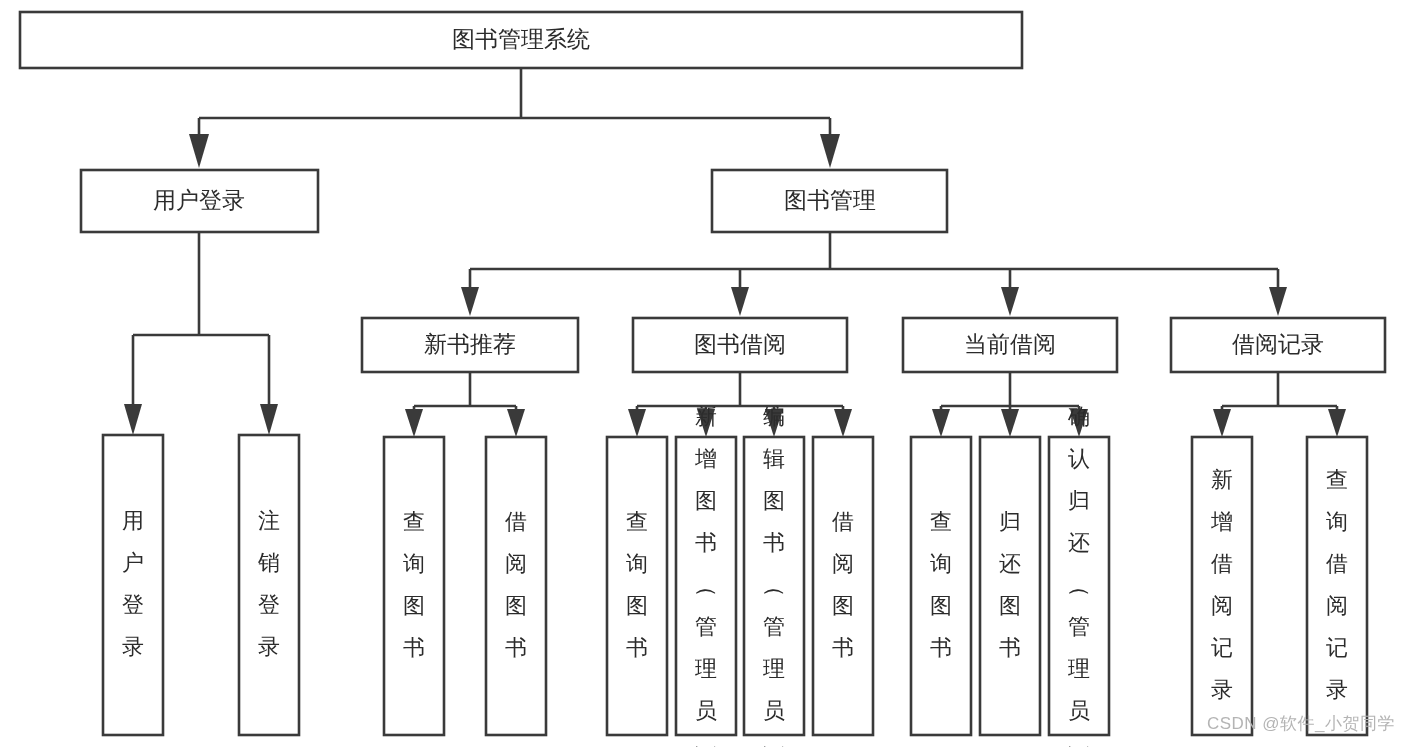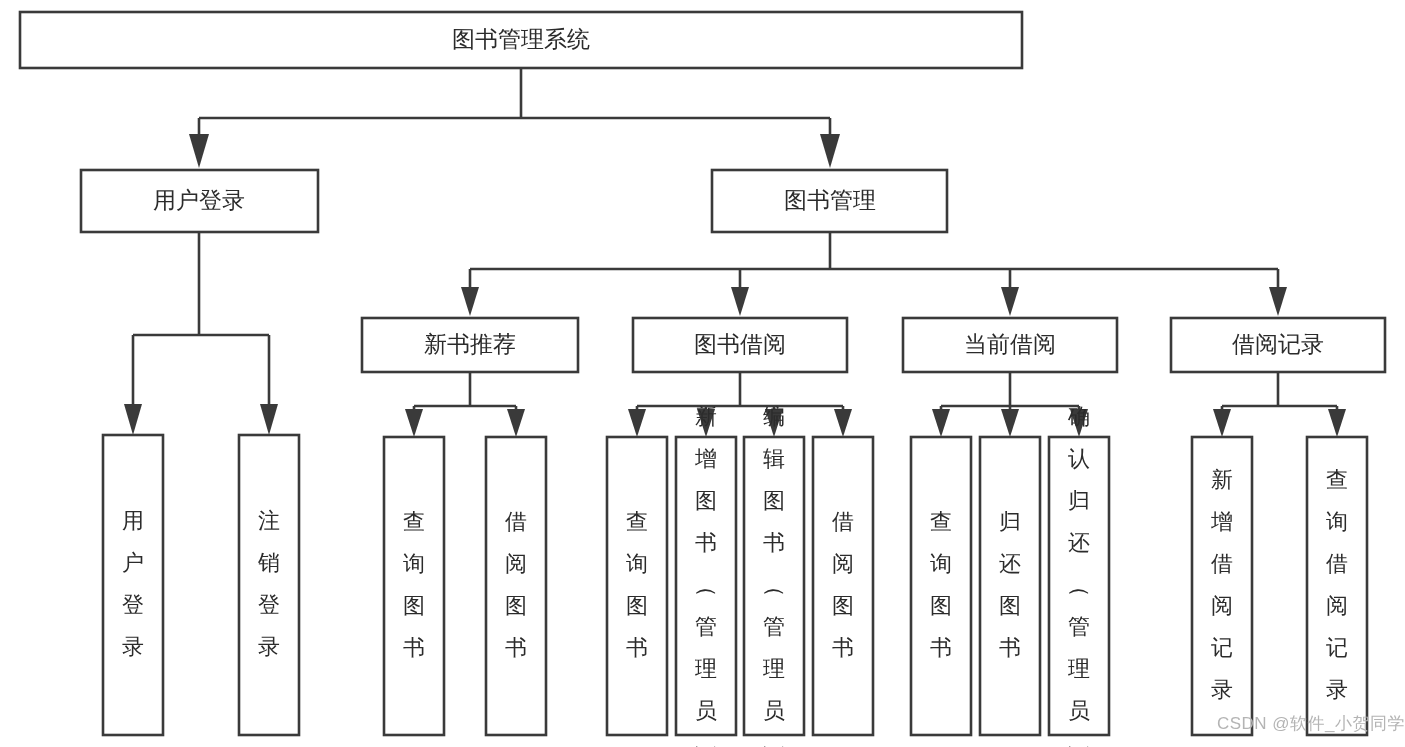--- a/index.html
+++ b/index.html
@@ -54,21 +54,21 @@
     dominant-baseline: middle;
   }
   .node-label-vertical {
     font-family: "Liberation Sans", "DejaVu Sans", sans-serif;
     fill: #2b2b2b;
     font-size: 22px;
     text-anchor: middle;
   }
   .watermark {
     position: absolute;
-    right: 0;
+    right: 10px;
     bottom: 5px;
     font-family: "Liberation Sans", "DejaVu Sans", sans-serif;
     font-size: 17px;
     color: #b4b4b4;
     letter-spacing: 0.5px;
     white-space: nowrap;
     pointer-events: none;
   }
 </style>
 </head>

